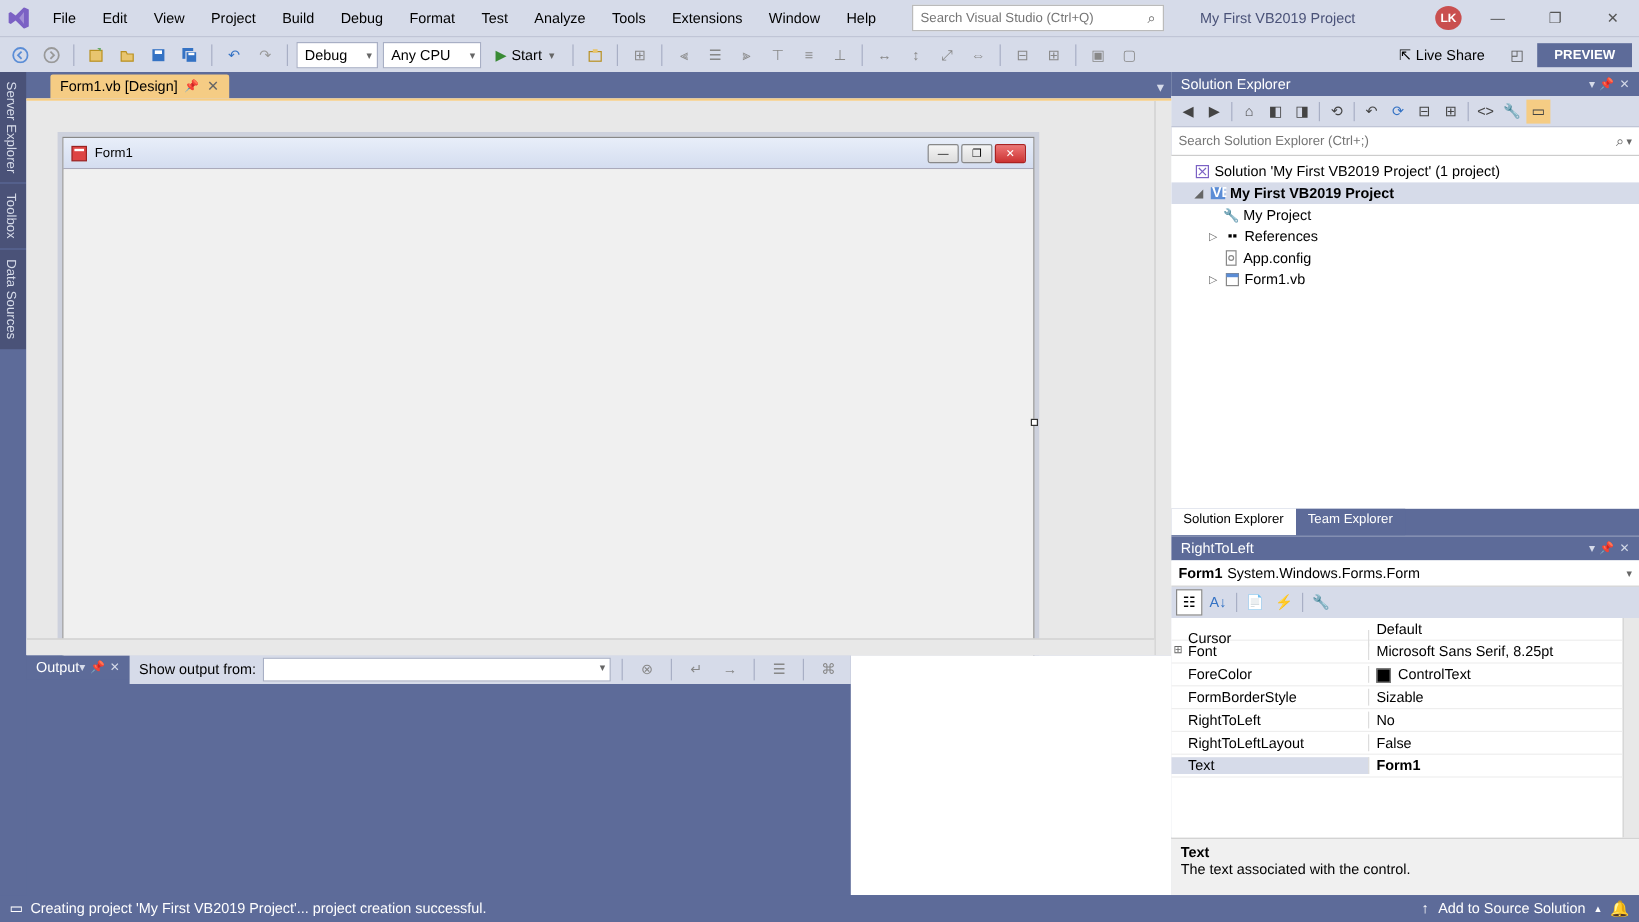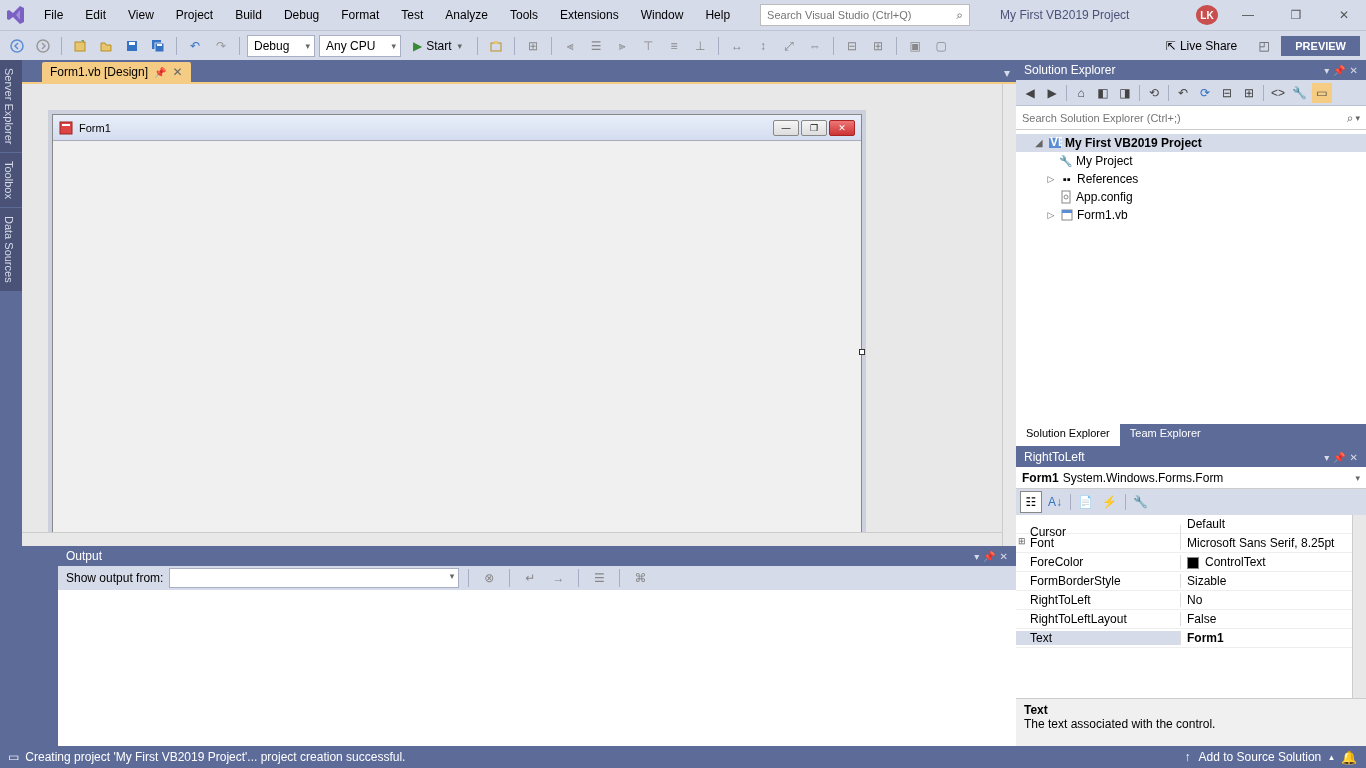--- a/index.html
+++ b/index.html
@@ -49,31 +49,31 @@
 .form-winbtns { display: flex; gap: 2px; }
 .fwb { width: 26px; height: 16px; border: 1px solid #888; border-radius: 2px; display: flex; align-items: center; justify-content: center; font-size: 9px; background: linear-gradient(#f5f5f5,#ddd); cursor: pointer; }
 .fwb.close { background: linear-gradient(#e77,#c33); color: #fff; border-color: #a22; }
 .form-body { height: calc(100% - 26px); background: #f0f0f0; }
 .resize-handle { position: absolute; width: 6px; height: 6px; background: #fff; border: 1px solid #333; }
 .resize-handle.r { right: -4px; top: 50%; }
 .designer-scroll { position: absolute; right: 0; top: 0; bottom: 0; width: 14px; background: #e8e8e8; border-left: 1px solid #ccc; }
 .designer-scroll-h { position: absolute; left: 0; right: 14px; bottom: 0; height: 14px; background: #e8e8e8; border-top: 1px solid #ccc; }
 
 
-.output-panel { height: 200px; display: flex; flex-direction: column; margin-left: 36px; }
+.output-panel { height: 200px; display: flex; flex-direction: row; }
 .panel-header { height: 20px; background: #5d6b99; color: #fff; display: flex; align-items: center; padding: 0 8px; font-size: 11px; }
 .panel-header-ctrls { margin-left: auto; display: flex; gap: 4px; }
 .ph-btn { color: #d6dbe9; cursor: pointer; font-size: 10px; }
 .output-toolbar { height: 24px; background: #d6dbe9; display: flex; align-items: center; padding: 0 8px; gap: 6px; font-size: 11px; }
 .output-select { height: 20px; width: 290px; border: 1px solid #a8afc5; background: #fff; padding: 0 18px 0 6px; font-size: 11px; position: relative; }
 .output-select::after { content: '▾'; position: absolute; right: 4px; top: 2px; font-size: 9px; color: #666; }
 .output-body { flex: 1; background: #fff; }
 
 
-.right-col { width: 350px; display: flex; flex-direction: column; background: #fff; }
+.right-col { width: 390px; display: flex; flex-direction: column; background: #fff; }
 .sol-header { height: 20px; background: #5d6b99; color: #fff; display: flex; align-items: center; padding: 0 8px; font-size: 11px; }
 .sol-toolbar { height: 26px; background: #d6dbe9; display: flex; align-items: center; padding: 0 4px; gap: 2px; border-bottom: 1px solid #c0c5d6; }
 .st-btn { width: 20px; height: 20px; display: flex; align-items: center; justify-content: center; cursor: pointer; font-size: 12px; color: #444; }
 .st-sep { width: 1px; height: 16px; background: #a8afc5; margin: 0 2px; }
 .st-btn.active { background: #f5cc84; }
 .sol-search { height: 24px; border-bottom: 1px solid #ccc; display: flex; align-items: center; padding: 0 6px; }
 .sol-search input { border: none; outline: none; flex: 1; font-size: 11px; color: #888; }
 .sol-tree { flex: 1; padding: 4px 0; overflow: auto; background: #fff; }
 .tree-row { display: flex; align-items: center; height: 18px; padding: 0 4px; gap: 3px; cursor: pointer; }
 .tree-row.selected { background: #d6dbe9; font-weight: bold; }
@@ -334,20 +334,30 @@
       <div class="st-btn">&lt;&gt;</div>
       <div class="st-btn">🔧</div>
       <div class="st-btn active">▭</div>
     </div>
     <div class="sol-search">
       <input placeholder="Search Solution Explorer (Ctrl+;)" style="">
       <span style="color:#666">⌕</span>
       <span style="font-size:9px;color:#666;margin-left:2px">▾</span>
     </div>
     <div class="sol-tree">
+      <div class="tree-row">
+        <span class="tree-arrow"></span>
+        <span class="tree-icon">
+            <svg width="14" height="14">
+              <rect x="2" y="2" width="10" height="10" fill="#fff" stroke="#7b61c4"></rect>
+              <path d="M4 4l3 3-3 3M10 4l-3 3 3 3" stroke="#7b61c4" fill="none"></path>
+            </svg>
+          </span>
+        <span class="tree-label">Solution 'My First VB2019 Project' (1 project)</span>
+      </div>
       <div class="tree-row selected">
         <span class="tree-indent" style="width:10px"></span>
         <span class="tree-arrow">◢</span>
         <span class="tree-icon">
             <svg width="14" height="14">
               <rect x="1" y="2" width="12" height="10" fill="#5b8dd6"></rect>
               <text x="2" y="10" fill="#fff" font-size="7">VB</text>
             </svg>
           </span>
         <span class="tree-label">My First VB2019 Project</span>

